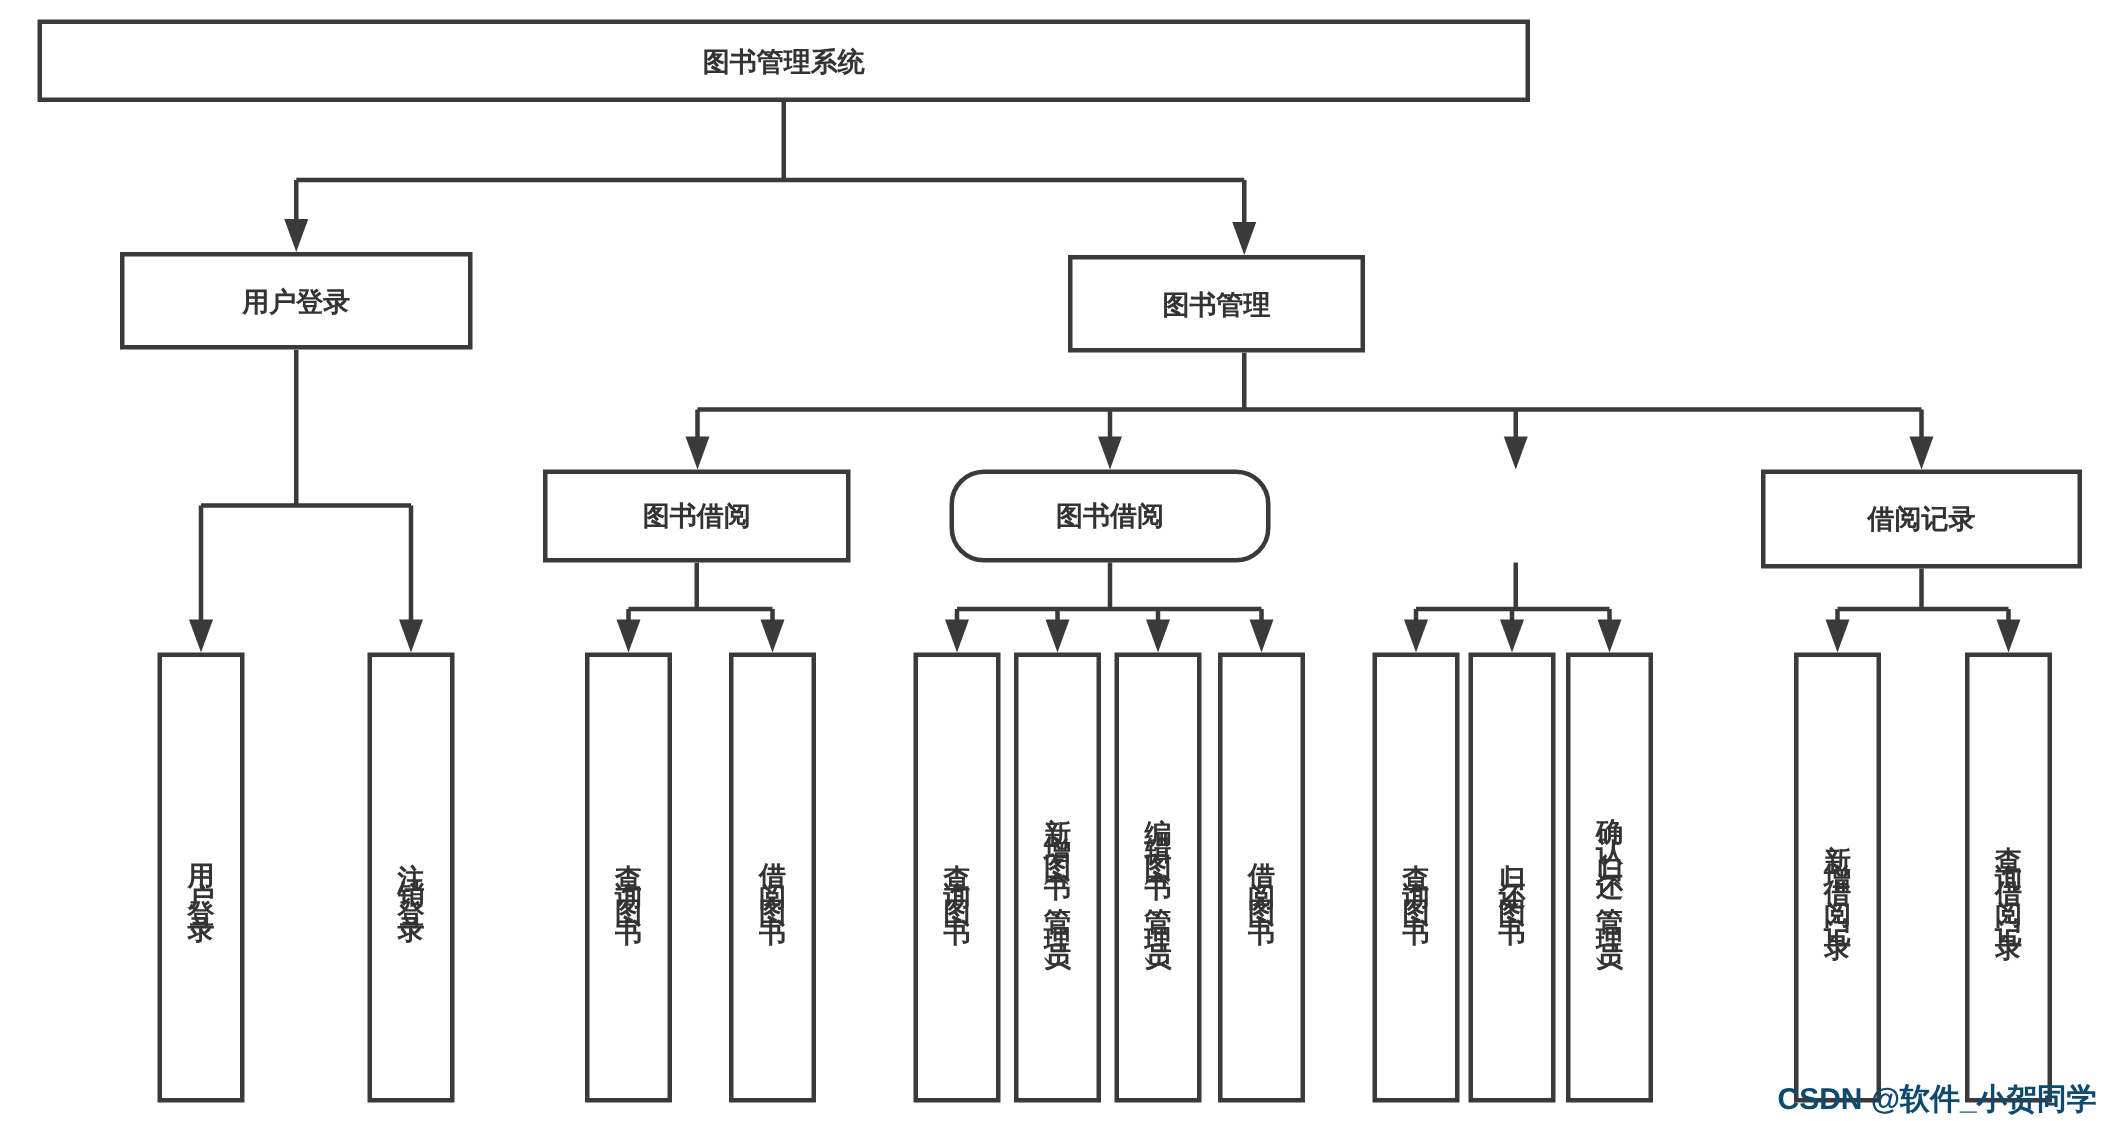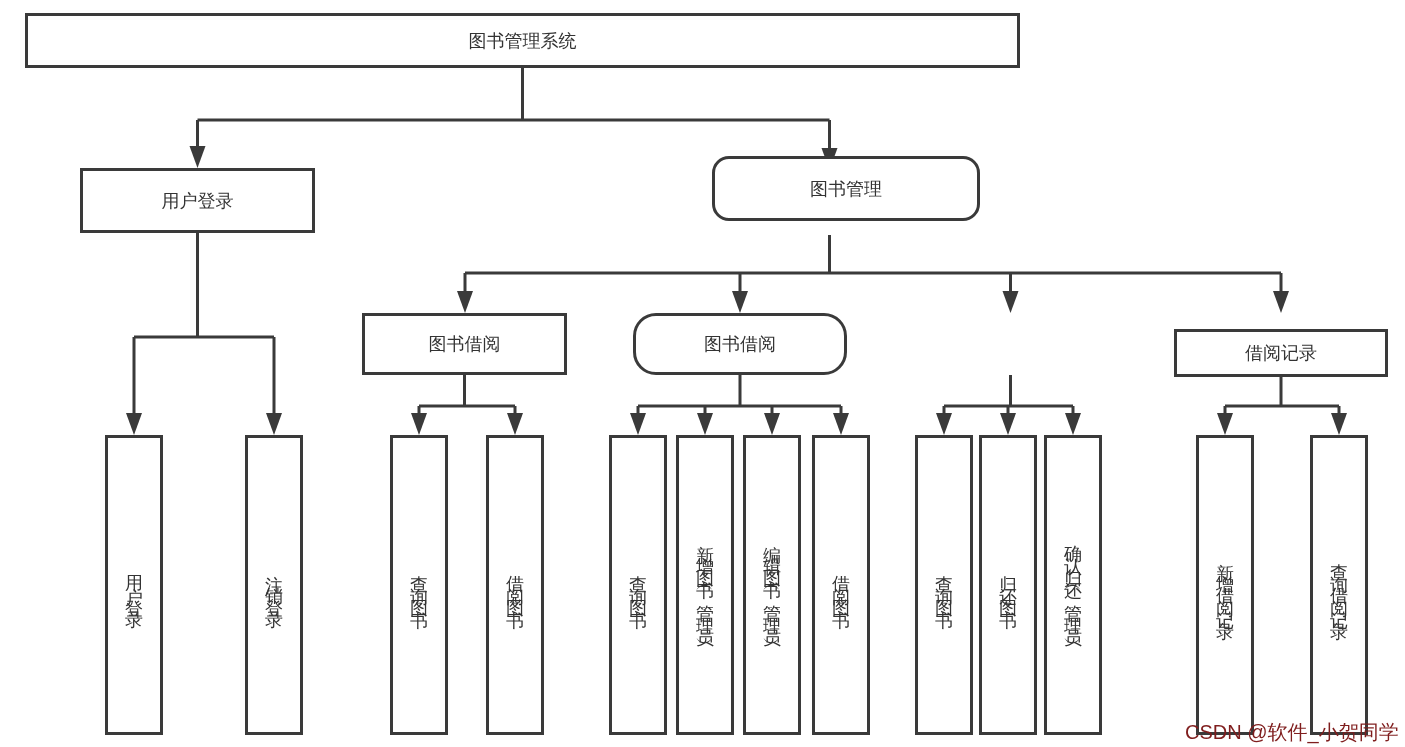--- a/index.html
+++ b/index.html
@@ -3,20 +3,21 @@
 <meta charset="utf-8">
 <style>
   html, body { margin: 0; padding: 0; background: #ffffff; }
   .canvas {
     position: relative;
     width: 1405px;
     height: 747px;
     background: #ffffff;
     font-family: "Liberation Sans", sans-serif;
     overflow: hidden;
+    font-weight: bold;
   }
   svg.connectors {
     position: absolute;
     left: 0; top: 0;
     width: 1405px; height: 747px;
   }
   .box {
     position: absolute;
     box-sizing: border-box;
     border: 3px solid #3a3a3a;
@@ -30,21 +31,21 @@
   }
   .vbox {
     writing-mode: vertical-rl;
     text-orientation: mixed;
     letter-spacing: 12px;
   }
   .watermark {
     position: absolute;
     left: 1185px;
     top: 719px;
-    color: #7f1d1d;
+    color: #0c4a6e;
     font-size: 20px;
     white-space: nowrap;
   }
 </style>
 </head>
 <body>
 
 <div class="canvas">
 
   <svg class="connectors" viewBox="0 0 1405 747" xmlns="http://www.w3.org/2000/svg">
@@ -83,25 +84,25 @@
       <polygon points="1000,413 1016,413 1008,435"></polygon>
       <polygon points="1065,413 1081,413 1073,435"></polygon>
       <polygon points="1217,413 1233,413 1225,435"></polygon>
       <polygon points="1331,413 1347,413 1339,435"></polygon>
     </g>
   </svg>
 
   <div class="box" style="left:25px; top:13px; width:995px; height:55px;">图书管理系统</div>
 
   <div class="box" style="left:80px; top:168px; width:235px; height:65px;">用户登录</div>
-  <div class="box" style="left:712px; top:156px; width:268px; height:65px;border-radius:17px;">图书管理</div>
+  <div class="box" style="left:712px; top:170px; width:198px; height:65px;">图书管理</div>
 
   <div class="box" style="left:362px; top:313px; width:205px; height:62px;">图书借阅</div>
   <div class="box" style="left:633px; top:313px; width:214px; height:62px;border-radius:23px;">图书借阅</div>
-  <div class="box" style="left:1174px; top:313px; width:214px; height:48px;margin-top:16px;">借阅记录</div>
+  <div class="box" style="left:1174px; top:313px; width:214px; height:66px;">借阅记录</div>
 
   <div class="box vbox" style="left:105px; top:435px; width:58px; height:300px;">用户登录</div>
   <div class="box vbox" style="left:245px; top:435px; width:58px; height:300px;">注销登录</div>
 
   <div class="box vbox" style="left:390px; top:435px; width:58px; height:300px;">查询图书</div>
   <div class="box vbox" style="left:486px; top:435px; width:58px; height:300px;">借阅图书</div>
 
   <div class="box vbox" style="left:609px; top:435px; width:58px; height:300px;">查询图书</div>
   <div class="box vbox" style="left:676px; top:435px; width:58px; height:300px;">新增图书（管理员）</div>
   <div class="box vbox" style="left:743px; top:435px; width:58px; height:300px;">编辑图书（管理员）</div>

